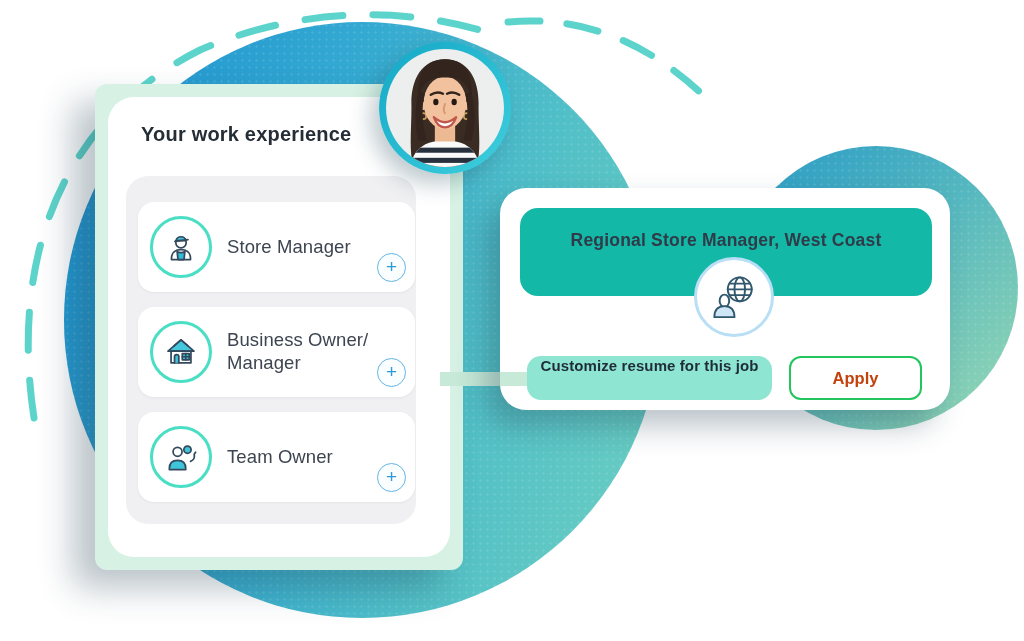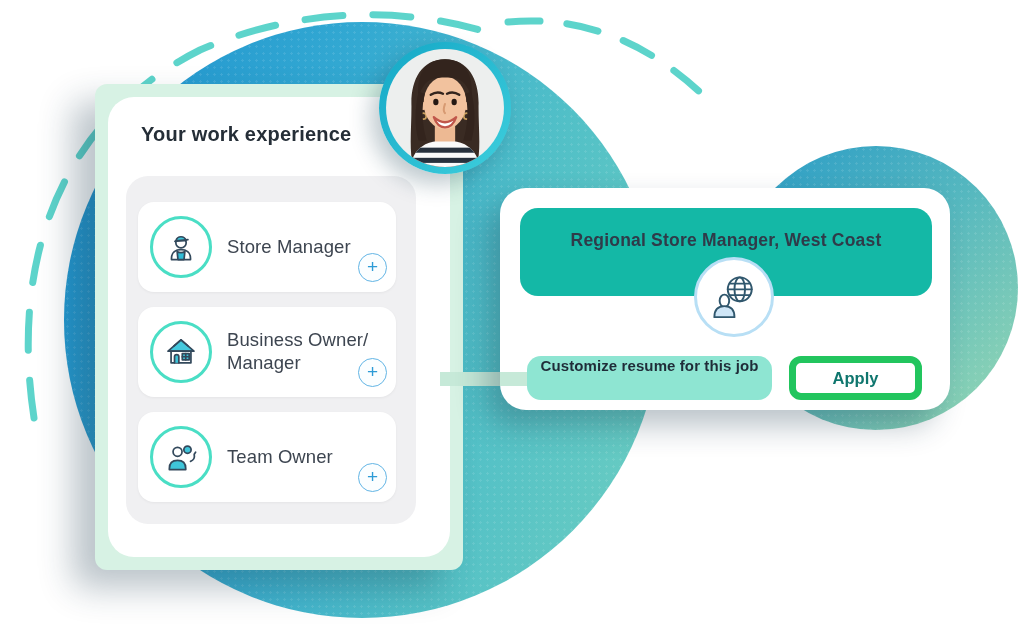--- a/index.html
+++ b/index.html
@@ -33,21 +33,21 @@
     position:absolute;left:13px;top:13px;right:13px;bottom:13px;
     background:#ffffff;border-radius:26px;
   }
   .work-heading{
     position:absolute;left:33px;top:26px;
     font-size:20px;font-weight:700;color:#252e37;letter-spacing:.2px;
   }
   .experience-panel{
     position:absolute;left:18px;top:79px;width:290px;height:348px;
     background:#f0f0f2;border-radius:22px;
-    padding:26px 20px 22px 12px;box-sizing:border-box;
+    padding:26px 1px 22px 12px;box-sizing:border-box;
     display:flex;flex-direction:column;gap:15px;
   }
   .exp-item{
     position:relative;background:#ffffff;border-radius:16px;height:90px;flex:0 0 auto;
     display:flex;align-items:center;padding-left:12px;box-sizing:border-box;
     box-shadow:0 1px 3px rgba(0,0,0,.05);cursor:pointer;
   }
   .icon-ring{
     width:62px;height:62px;border-radius:50%;border:3.5px solid #4adec5;background:#fff;
     box-sizing:border-box;display:flex;align-items:center;justify-content:center;flex:0 0 auto;
@@ -84,23 +84,23 @@
     display:flex;align-items:center;justify-content:center;
   }
   .customize-btn{
     position:absolute;left:27px;top:168px;width:245px;height:44px;border-radius:14px;
     background:#8ee5d2;border:none;display:flex;align-items:flex-start;justify-content:center;
     font-family:"Liberation Sans",sans-serif;font-size:15px;font-weight:700;color:#1f2c38;
     letter-spacing:.1px;cursor:pointer;
   }
   .apply-btn{
     position:absolute;left:289px;top:168px;width:133px;height:44px;border-radius:12px;
-    background:#ffffff;border:7px solid #22c55e;box-sizing:border-box;
+    background:#ffffff;border:2px solid #22c55e;box-sizing:border-box;
     display:flex;align-items:center;justify-content:center;
-    font-family:"Liberation Sans",sans-serif;font-size:16.5px;font-weight:700;color:#0f766e;cursor:pointer;
+    font-family:"Liberation Sans",sans-serif;font-size:16.5px;font-weight:700;color:#c2410c;cursor:pointer;
   }
 
   
   .avatar{
     position:absolute;z-index:6;left:379px;top:42px;width:132px;height:132px;border-radius:50%;
     background:linear-gradient(135deg,#14a7c6,#3ecfdd);
     display:flex;align-items:center;justify-content:center;
     box-shadow:-8px 10px 22px rgba(20,60,80,.28);
   }
   .avatar svg{width:122px;height:122px;border-radius:50%;display:block;}

